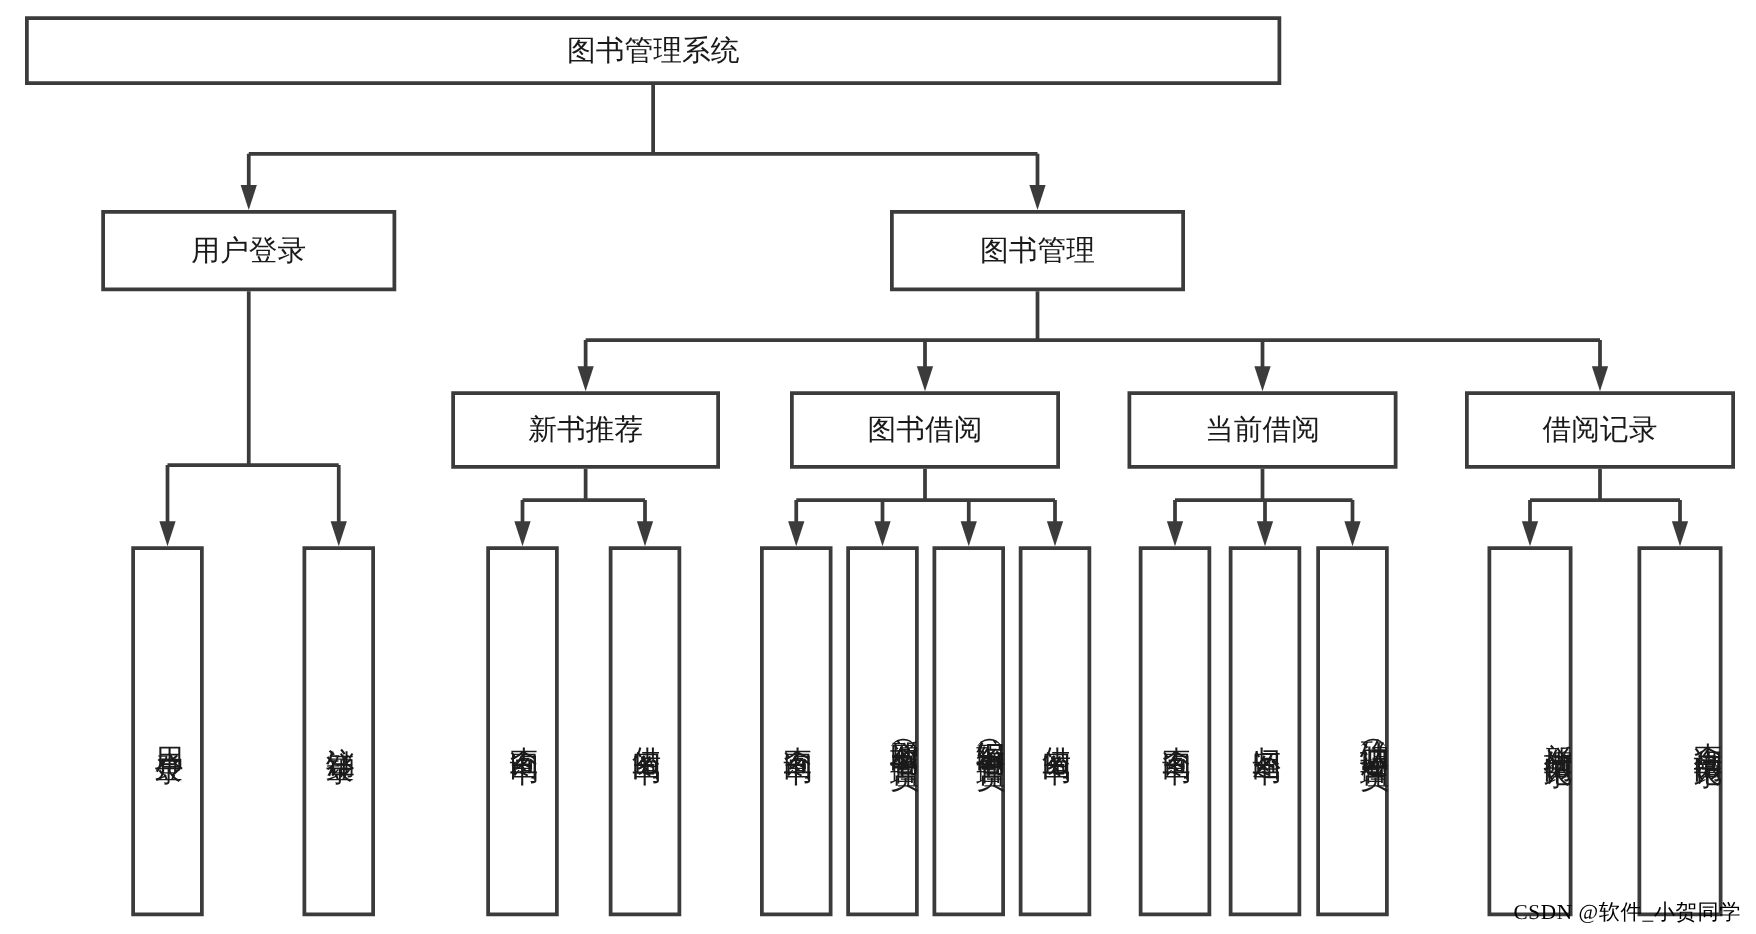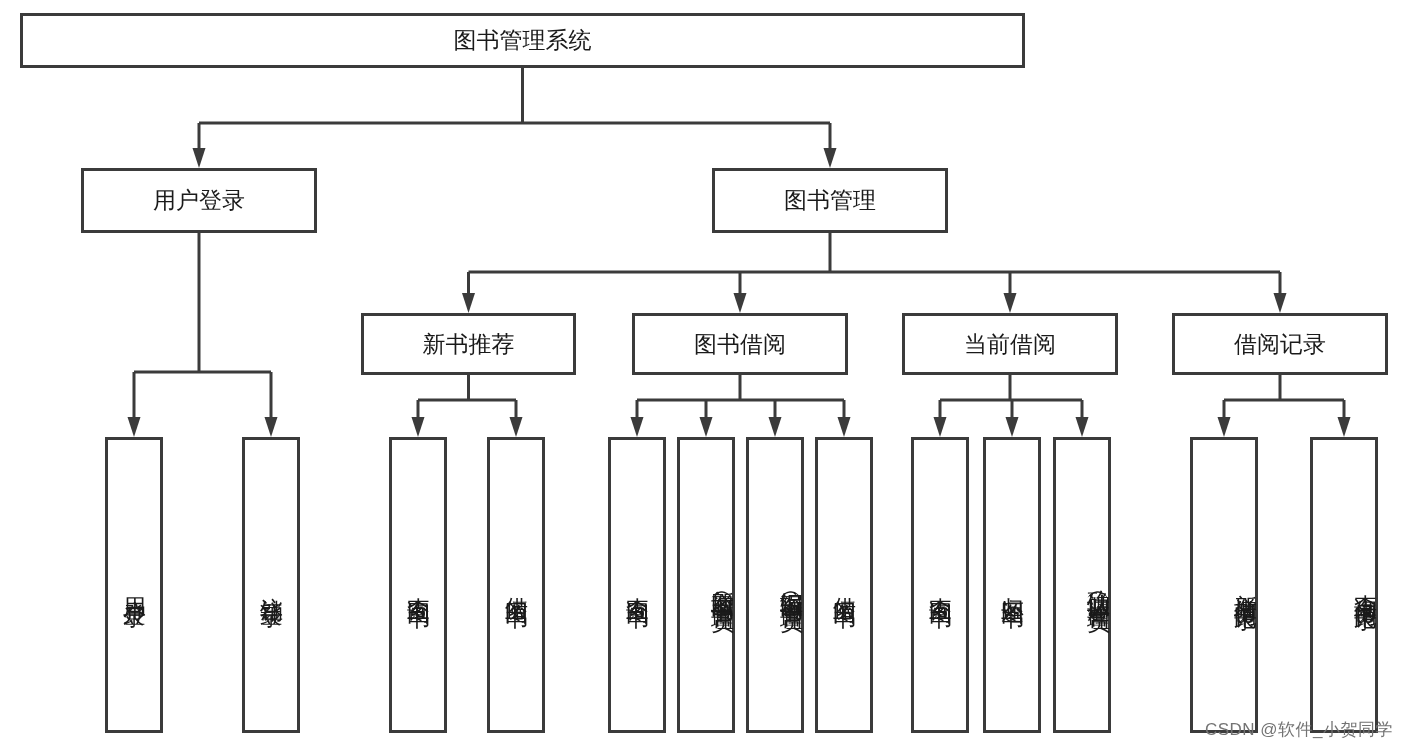--- a/index.html
+++ b/index.html
@@ -60,23 +60,23 @@
     color: #1a1a1a;
     letter-spacing: 3px;
     text-align: left;
     white-space: pre-wrap;
     pointer-events: none;
   }
   .watermark {
     position: absolute;
     right: 12px;
     bottom: 6px;
-    font-family: Liberation Sans, sans-serif;
+    font-family: Liberation Serif, serif;
     font-size: 17px;
-    color: #737373;
+    color: #000000;
     letter-spacing: 0.5px;
     white-space: nowrap;
   }
 </style>
 </head>
 <body>
 
 <div id="diagram-root">
 
   <svg id="diagram-svg" viewBox="0 0 1405 747">

